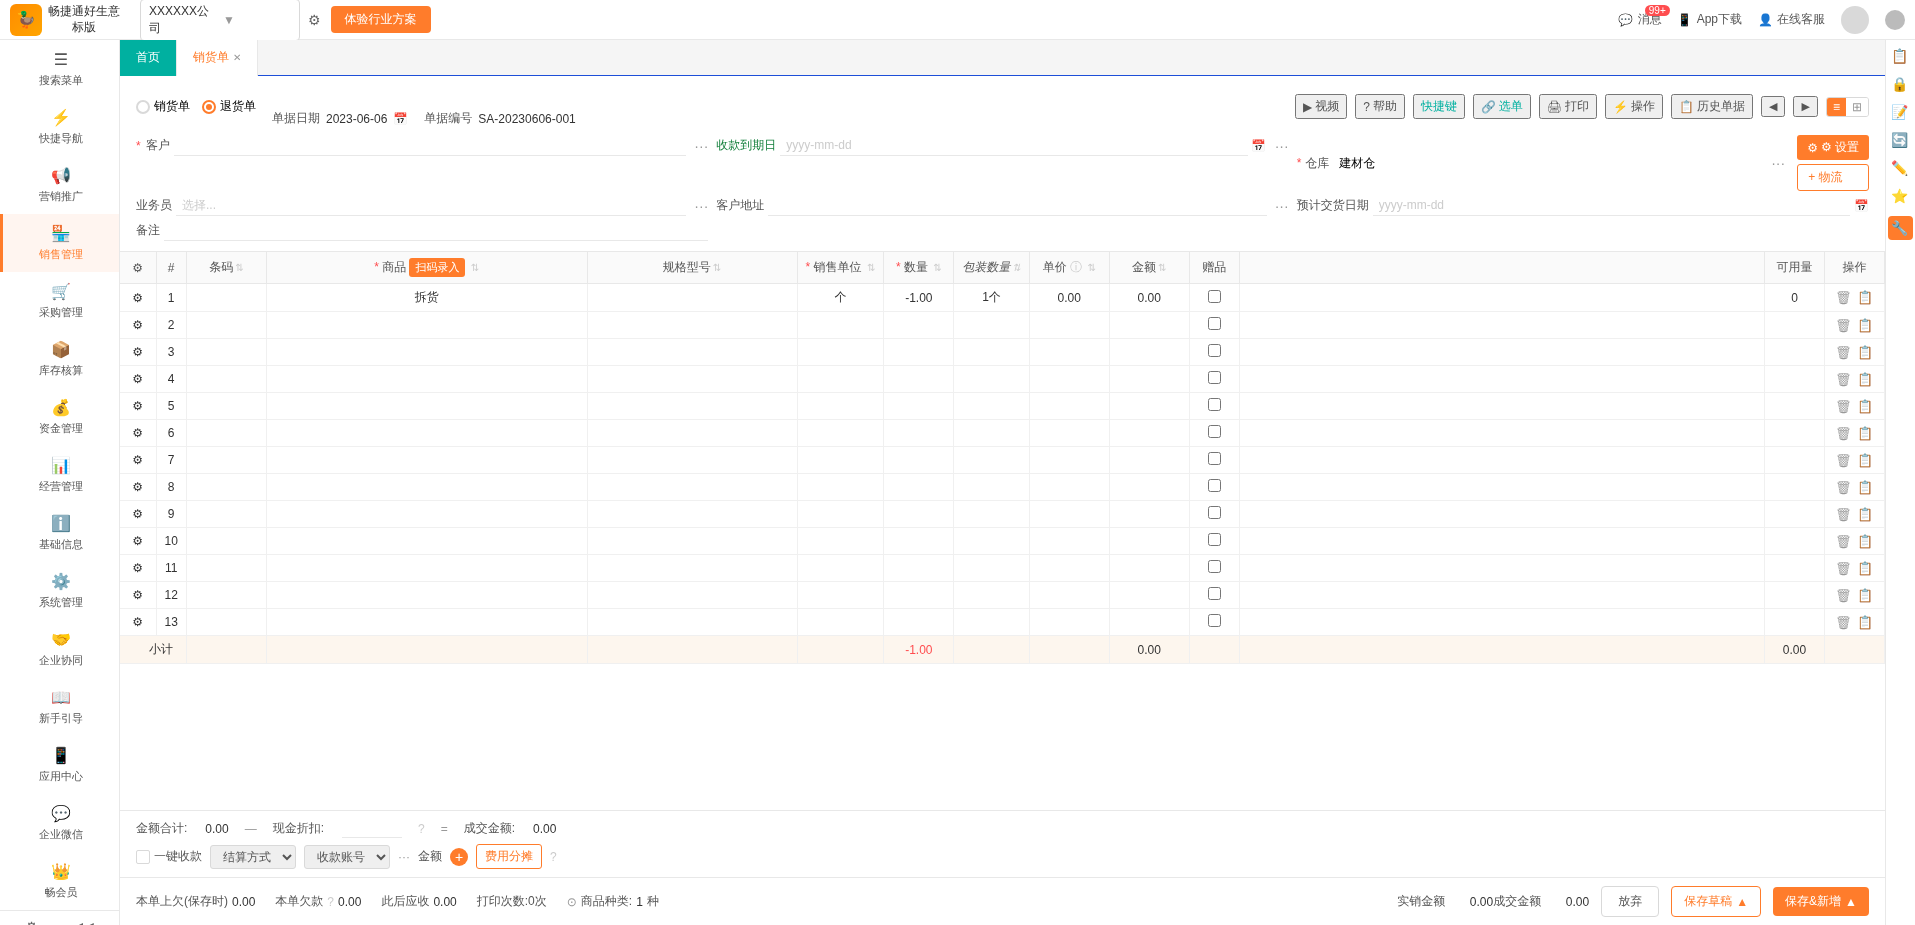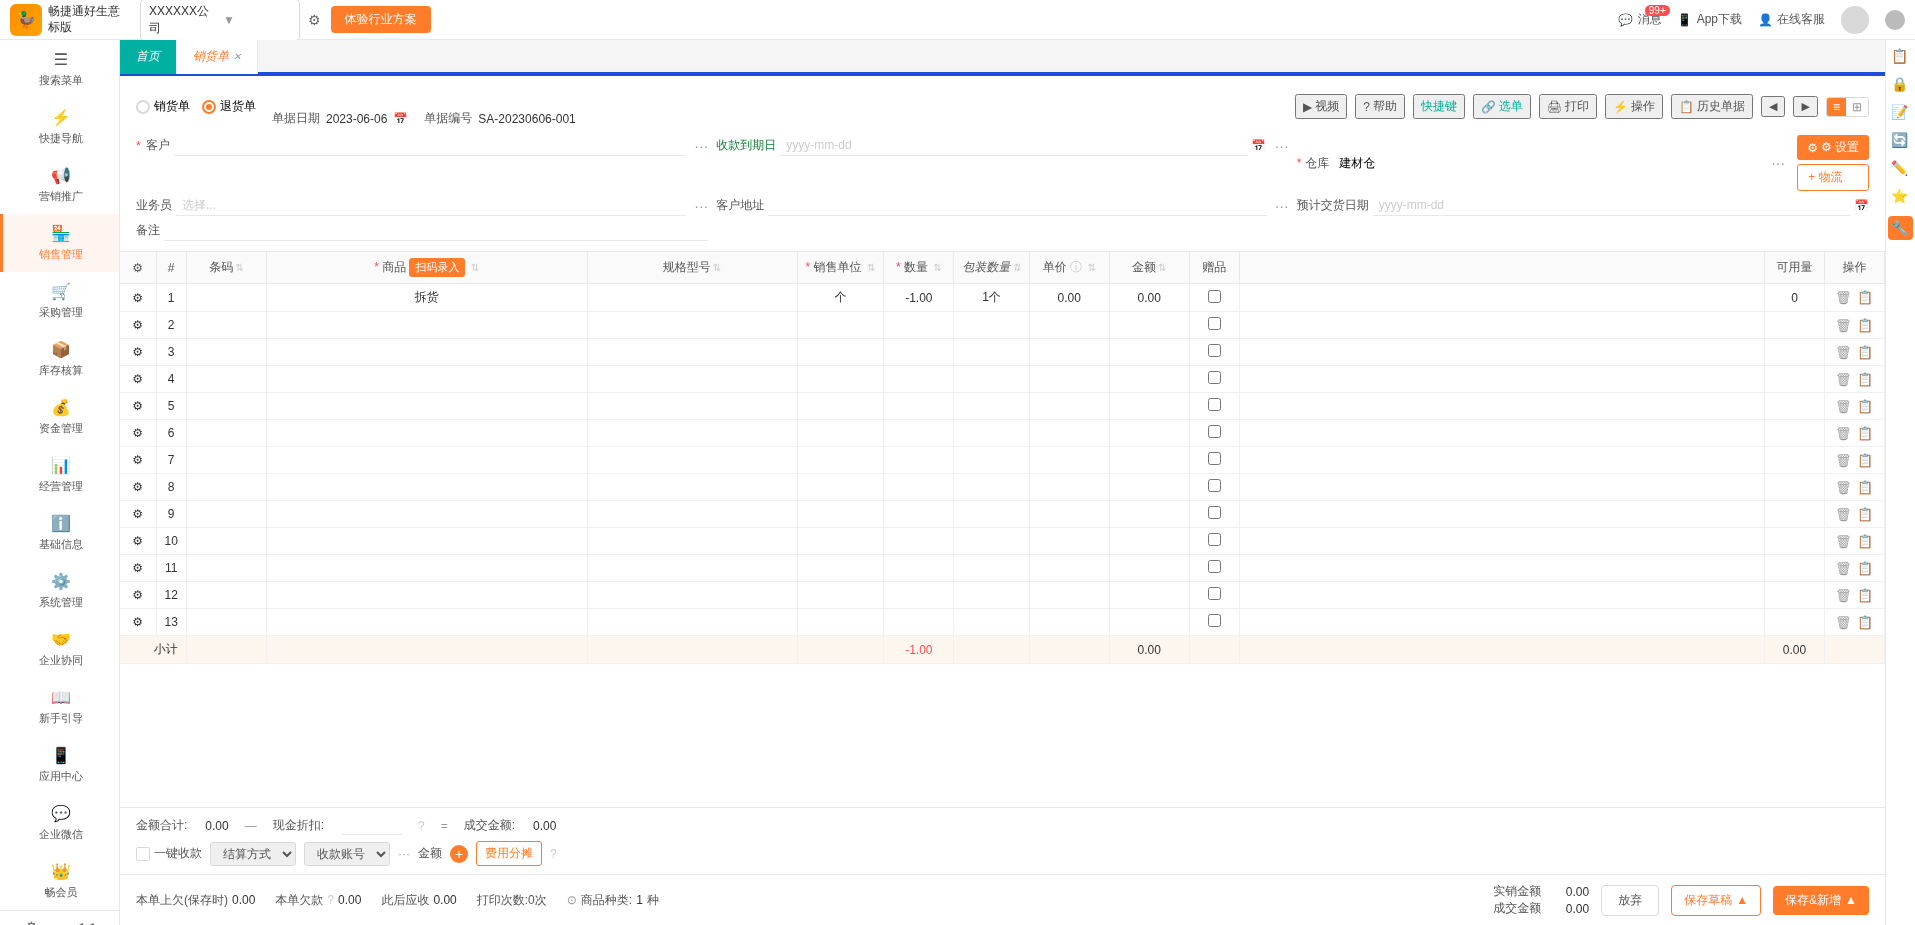--- a/index.html
+++ b/index.html
@@ -2,21 +2,21 @@
 <html><head>
   <meta charset="utf-8">
   <style>
     * { box-sizing: border-box; margin: 0; padding: 0; font-family: 'Microsoft YaHei', Arial, sans-serif; font-size: 12px; }
     body { background: #f0f2f5; display: flex; flex-direction: column; height: 925px; overflow: hidden; }
 
     
     .top-bar { background: #fff; height: 40px; display: flex; align-items: center; padding: 0 10px; border-bottom: 1px solid #e8e8e8; flex-shrink: 0; }
     .logo-area { display: flex; align-items: center; width: 120px; }
     .logo-icon { width: 32px; height: 32px; background: linear-gradient(135deg, #ff8c00, #ffa500); border-radius: 6px; display: flex; align-items: center; justify-content: center; color: white; font-size: 16px; margin-right: 6px; }
-    .logo-text { font-size: 11px; color: #333; line-height: 1.3; }
+    .logo-text { font-size: 11px; color: #333; line-height: 1.3; text-align: center; }
     .company-select { margin-left: 10px; display: flex; align-items: center; border: 1px solid #d9d9d9; border-radius: 4px; padding: 3px 8px; min-width: 160px; cursor: pointer; background: #fff; }
     .company-select span { flex: 1; color: #333; }
     .company-select .arrow { color: #999; margin-left: 6px; }
     .settings-icon { margin-left: 8px; color: #666; cursor: pointer; font-size: 14px; }
     .try-btn { margin-left: 10px; background: #ff7c2b; color: white; border: none; padding: 5px 14px; border-radius: 4px; cursor: pointer; font-size: 12px; }
     .top-right { margin-left: auto; display: flex; align-items: center; gap: 16px; }
     .top-right-item { display: flex; align-items: center; gap: 4px; color: #555; cursor: pointer; font-size: 12px; position: relative; }
     .badge { background: #ff4d4f; color: white; border-radius: 8px; padding: 0 4px; font-size: 10px; position: absolute; top: -6px; right: -8px; }
     .avatar { width: 28px; height: 28px; background: #d9d9d9; border-radius: 50%; }
 
@@ -29,21 +29,21 @@
     .sidebar-item.active { background: #fff5f0; color: #ff7c2b; border-left-color: #ff7c2b; }
     .sidebar-icon { font-size: 16px; }
     .sidebar-label { font-size: 11px; }
     .sidebar-bottom { margin-top: auto; display: flex; align-items: center; justify-content: space-around; padding: 8px; border-top: 1px solid #e8e8e8; }
     .sidebar-bottom-icon { color: #666; cursor: pointer; font-size: 14px; }
 
     
     .content-area { flex: 1; display: flex; flex-direction: column; overflow: hidden; }
 
     
-    .tab-bar { background: #f5f5f5; height: 36px; display: flex; align-items: center; border-bottom: 4px solid #1d4ed8; flex-shrink: 0; font-style: italic; }
+    .tab-bar { background: #f5f5f5; height: 36px; display: flex; align-items: center; border-bottom: 1px solid #1d4ed8; flex-shrink: 0; }
     .tab { padding: 0 16px; height: 36px; display: flex; align-items: center; cursor: pointer; color: #555; border-right: 1px solid #e8e8e8; }
     .tab.active { background: #fff; color: #ff7c2b; font-weight: 500; }
     .tab-close { margin-left: 6px; color: #999; font-size: 10px; }
     .tab-home { background: #00b0a0; color: white; }
 
     
     .form-area { background: #fff; padding: 10px 16px; border-bottom: 1px solid #e8e8e8; flex-shrink: 0; }
     .form-top-bar { display: flex; align-items: center; justify-content: space-between; margin-bottom: 8px; }
     .form-radio-group { display: flex; align-items: center; gap: 12px; }
     .radio-item { display: flex; align-items: center; gap: 4px; cursor: pointer; }
@@ -103,21 +103,21 @@
     .add-btn { background: #ff7c2b; color: white; border: none; border-radius: 50%; width: 18px; height: 18px; cursor: pointer; font-size: 14px; display: flex; align-items: center; justify-content: center; }
     .fee-btn { border: 1px solid #ff7c2b; color: #ff7c2b; background: #fff; border-radius: 3px; padding: 3px 8px; cursor: pointer; }
     .help-icon { color: #ccc; cursor: pointer; }
 
     
     .bottom-action { background: #fff; border-top: 1px solid #e8e8e8; padding: 8px 16px; display: flex; align-items: center; flex-shrink: 0; }
     .bottom-stats { display: flex; align-items: center; gap: 20px; color: #555; }
     .stat-item { display: flex; align-items: center; gap: 4px; }
     .stat-value { color: #333; font-weight: 500; }
     .bottom-right { margin-left: auto; display: flex; align-items: center; gap: 12px; }
-    .actual-info { display: flex; flex-direction: column; text-align: right; color: #555; }
+    .actual-info { display: flex; text-align: right; color: #555; }
     .actual-row { display: flex; align-items: center; gap: 8px; justify-content: flex-end; }
     .actual-value { color: #333; font-weight: 500; min-width: 40px; text-align: right; }
     .discard-btn { border: 1px solid #d9d9d9; background: #fff; color: #555; padding: 6px 16px; border-radius: 4px; cursor: pointer; }
     .save-draft-btn { border: 1px solid #ff7c2b; background: #fff; color: #ff7c2b; padding: 6px 12px; border-radius: 4px; cursor: pointer; display: flex; align-items: center; gap: 4px; }
     .save-new-btn { background: #ff7c2b; color: white; border: none; padding: 6px 12px; border-radius: 4px; cursor: pointer; display: flex; align-items: center; gap: 4px; }
 
     
     .right-panel { width: 30px; background: #fff; border-left: 1px solid #e8e8e8; display: flex; flex-direction: column; align-items: center; padding: 8px 0; gap: 12px; flex-shrink: 0; }
     .right-panel-icon { color: #bbb; cursor: pointer; font-size: 14px; display: flex; align-items: center; justify-content: center; }
     .right-panel-icon.active { color: #ff7c2b; background: #fff0e8; border-radius: 4px; padding: 3px; }
@@ -676,21 +676,21 @@
                 <td></td>
                 <td>
                   <div class="action-icons">
                     <span class="action-icon">🗑</span>
                     <span class="action-icon">📋</span>
                   </div>
                 </td>
               </tr>
 
             <tr class="subtotal-row">
-              <td colspan="2" style="text-align:right;padding-left:24px;">小计</td>
+              <td colspan="2" style="text-align:center;padding-left:24px;">小计</td>
               <td></td>
               <td></td>
               <td></td>
               <td></td>
               <td class="qty-negative">-1.00</td>
               <td></td>
               <td></td>
               <td>0.00</td>
               <td></td>
               <td></td>

